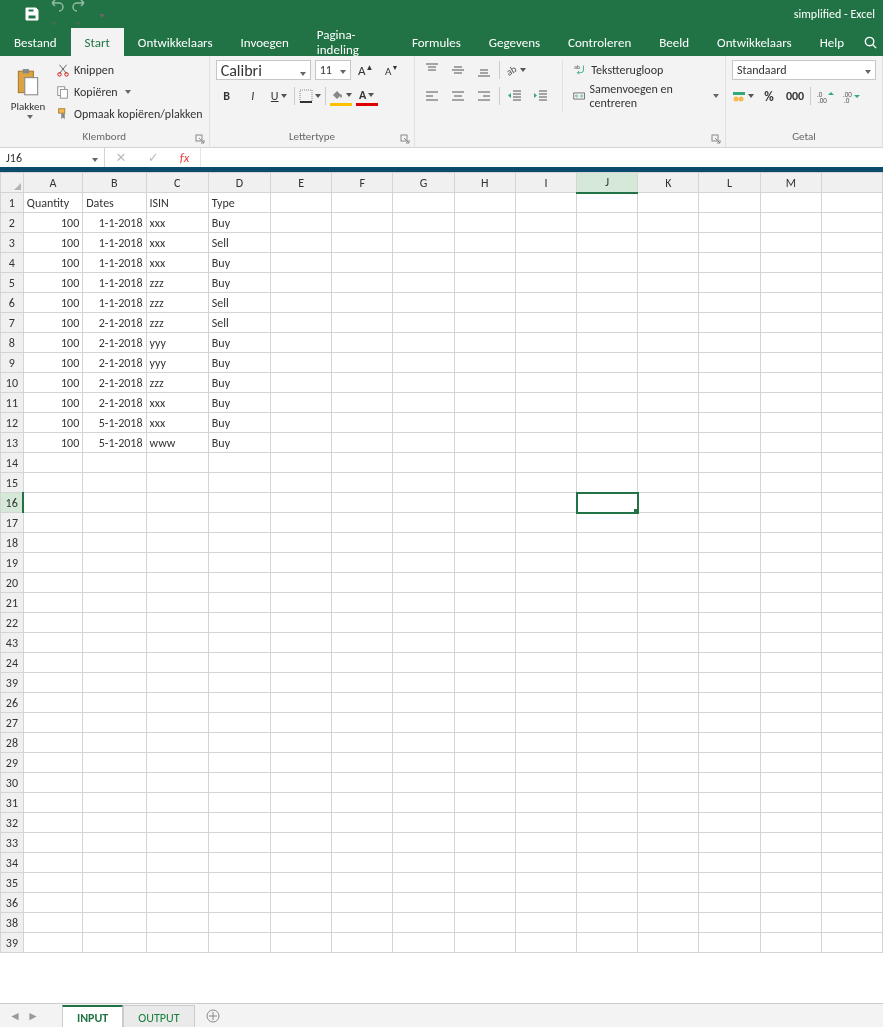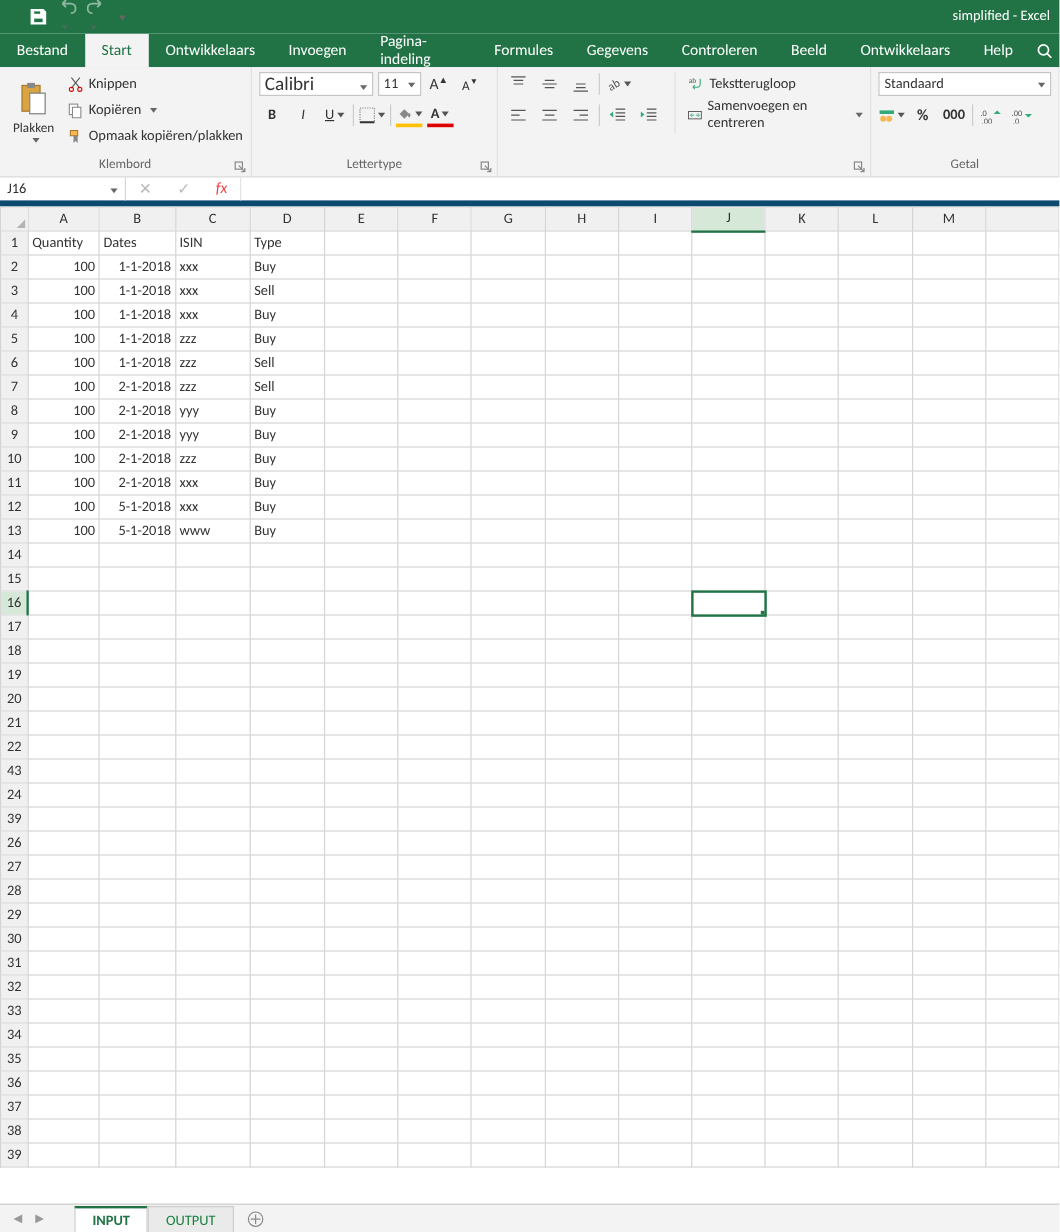--- a/index.html
+++ b/index.html
@@ -997,37 +997,20 @@
           <td class=""></td>
           <td class=""></td>
           <td class=""></td>
           <td class=""></td>
           <td class=""></td>
           <td class=""></td>
           <td class=""></td>
           <td class=""></td>
         </tr>
         <tr>
-          <th class="rowhdr ">37</th>
-          <td class=""></td>
-          <td class=""></td>
-          <td class=""></td>
-          <td class=""></td>
-          <td class=""></td>
-          <td class=""></td>
-          <td class=""></td>
-          <td class=""></td>
-          <td class=""></td>
-          <td class=""></td>
-          <td class=""></td>
-          <td class=""></td>
-          <td class=""></td>
-          <td class=""></td>
-        </tr>
-        <tr>
           <th class="rowhdr ">38</th>
           <td class=""></td>
           <td class=""></td>
           <td class=""></td>
           <td class=""></td>
           <td class=""></td>
           <td class=""></td>
           <td class=""></td>
           <td class=""></td>
           <td class=""></td>

